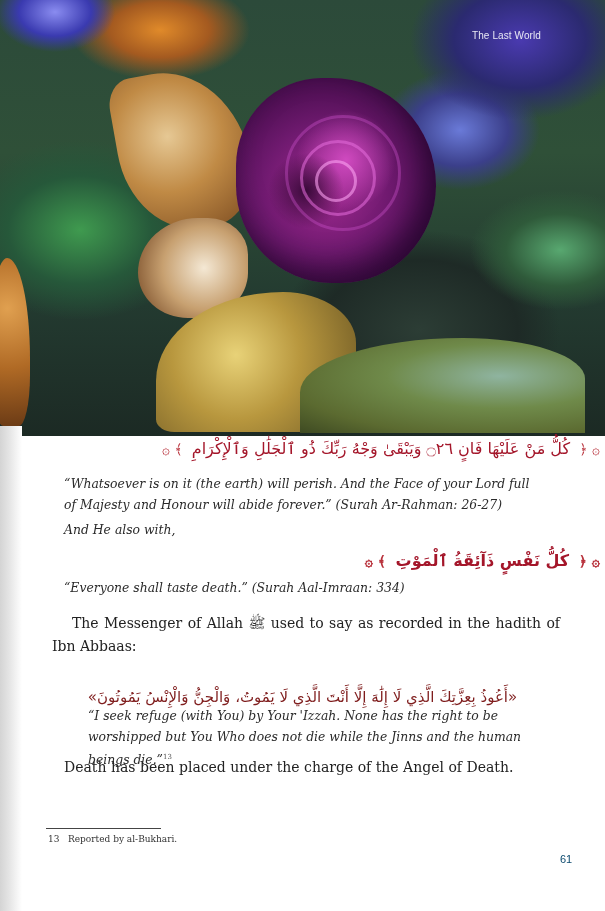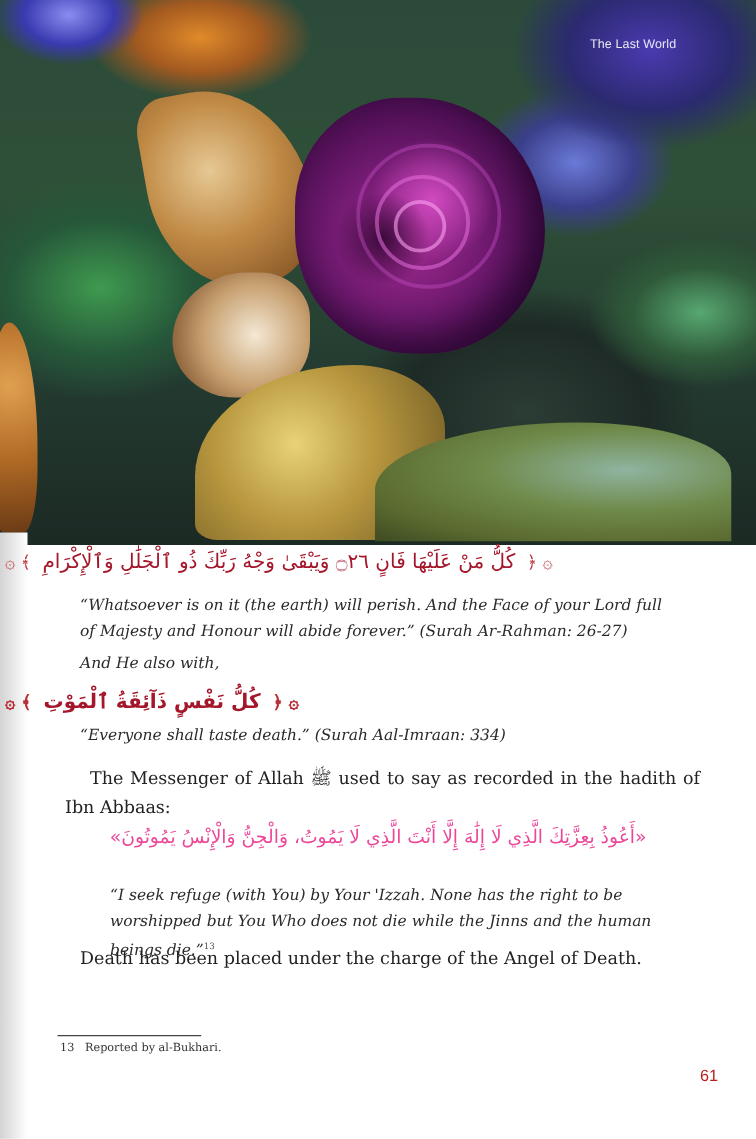--- a/index.html
+++ b/index.html
@@ -67,21 +67,21 @@
     font-family: "Liberation Sans", sans-serif; font-size: 10px; color: #e8e8f4;
     letter-spacing: 0.1px;
   }
   
   .gutter {
     position: absolute; left: 0; top: 426px; width: 22px; height: 485px;
     background: linear-gradient(90deg, #d4d4d4 0%, #e6e6e6 45%, #f6f6f6 80%, #ffffff 100%);
   }
   
   .ayah {
-    position: absolute; left: 0; width: 604px; text-align: left;
+    position: absolute; left: 0; width: 604px; text-align: right;
     color: #a4162a; direction: rtl;
     font-family: "DejaVu Sans", sans-serif;
   }
   .ayah .orn { color: #b8303a; font-size: 14px; padding: 0 4px; }
   .ayah1 { top: 439px; font-size: 16px; }
   .ayah2 { top: 551px; font-size: 16px; font-weight: bold; }
   .trans {
     position: absolute; left: 64px; width: 470px;
     font-family: "DejaVu Serif", serif; font-style: italic;
     font-size: 12.4px; line-height: 21px; color: #2a2a2a;
@@ -89,37 +89,37 @@
   .t1 { top: 473px; }
   .t2 { top: 519px; }
   .t3 { top: 577px; }
   .body-p {
     position: absolute; left: 44px; width: 508px;
     font-family: "DejaVu Serif", serif; font-size: 14px; line-height: 23px; color: #222;
     text-indent: 20px; text-align: justify;
   }
   .p1 { top: 612px; margin-left: 8px; }
   .hadith-ar {
-    position: absolute; left: 0; width: 605px; top: 660px; text-align: center;
-    color: #ec4899; direction: rtl; font-family: "DejaVu Sans", sans-serif; font-size: 15px;
+    position: absolute; left: 0; width: 605px; top: 688px; text-align: center;
+    color: #7f1d1d; direction: rtl; font-family: "DejaVu Sans", sans-serif; font-size: 15px;
   }
   .t4 { top: 705px; margin-left: 24px; }
   .t4 sup { font-size: 7px; font-style: normal; vertical-align: super; color: #555; }
   .p2 { top: 756px; left: 64px; text-indent: 0; width: 480px; }
   .fn-rule {
     position: absolute; left: 46px; top: 828px; width: 115px; height: 1px; background: #444;
   }
   .footnote {
     position: absolute; left: 48px; top: 834px;
     font-family: "DejaVu Serif", serif; font-size: 9px; color: #333;
   }
   .footnote .fn-num { display: inline-block; width: 20px; }
   .page-num {
     position: absolute; left: 560px; top: 853px;
-    font-family: "Liberation Sans", sans-serif; font-size: 13px; color: #b91c1c;
+    font-family: "Liberation Sans", sans-serif; font-size: 11px; color: #0c4a6e;
   }
 </style>
 </head>
 <body>
 
 <div class="photo">
   <div class="leaf-left"></div>
   <div class="leaf-upper"></div>
   <div class="leaf-mid"></div>
   <div class="leaf-big"></div>

